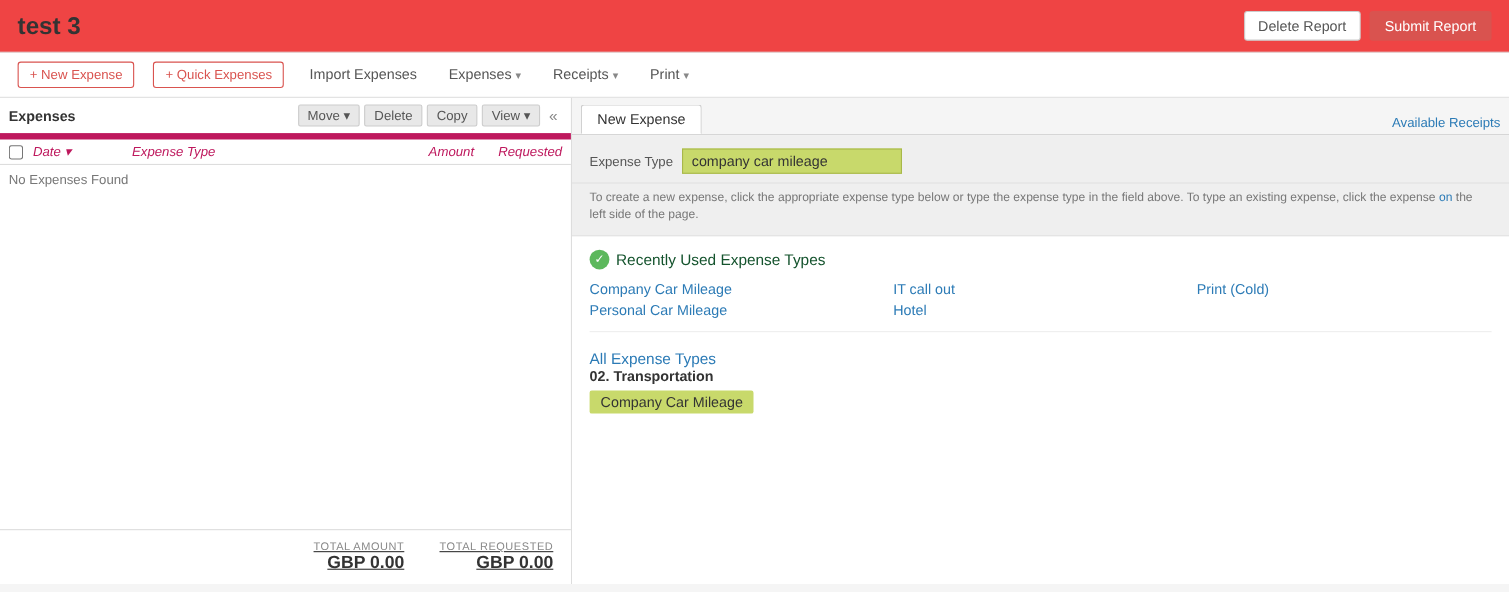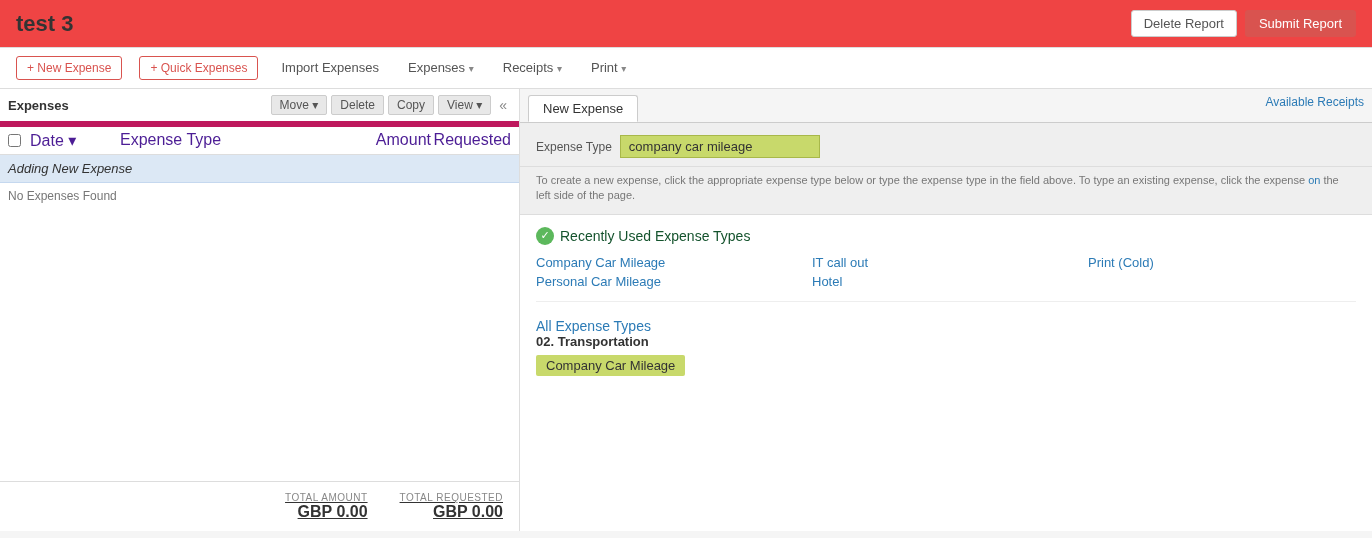--- a/index.html
+++ b/index.html
@@ -143,23 +143,24 @@
 
     
     .table-header {
       display: grid;
       grid-template-columns: 22px 90px 1fr 80px 80px;
       padding: 4px 8px;
       border-bottom: 1px solid #ddd;
       background: #fff;
     }
     .col-header {
-      font-size: 16px;
-      color: #4c1d95;
+      font-size: 12px;
+      color: #be185d;
       font-weight: normal;
+      font-style: italic;
     }
     .col-header.right { text-align: right; }
 
     
     .adding-row {
       padding: 6px 8px;
       background: #dce8f5;
       border-bottom: 1px solid #c5d8ef;
       font-style: italic;
       color: #333;
@@ -189,20 +190,21 @@
     .right-panel {
       flex: 1;
       background: #f5f5f5;
       display: flex;
       flex-direction: column;
     }
 
     
     .tab-bar {
       display: flex;
+      align-items: flex-end;
       padding: 6px 8px 0 8px;
       background: #f5f5f5;
       justify-content: space-between;
       gap: 19px;
     }
     .tab {
       background: #e0e0e0;
       border: 1px solid #ccc;
       border-bottom: none;
       padding: 5px 14px;
@@ -384,21 +386,20 @@
         <input type="checkbox" style="margin: 0px;">
       </div>
       <div class="col-header">
         <span>Date</span> <span>▾</span>
       </div>
       <div class="col-header">Expense Type</div>
       <div class="col-header right">Amount</div>
       <div class="col-header right">Requested</div>
     </div>
 
-    <div class="adding-row">Adding New Expense</div>
     <div class="no-expenses">No Expenses Found</div>
 
     <div class="left-footer">
       <div class="total-block">
         <div class="total-label">TOTAL AMOUNT</div>
         <div class="total-value">GBP 0.00</div>
       </div>
       <div class="total-block">
         <div class="total-label">TOTAL REQUESTED</div>
         <div class="total-value">GBP 0.00</div>

